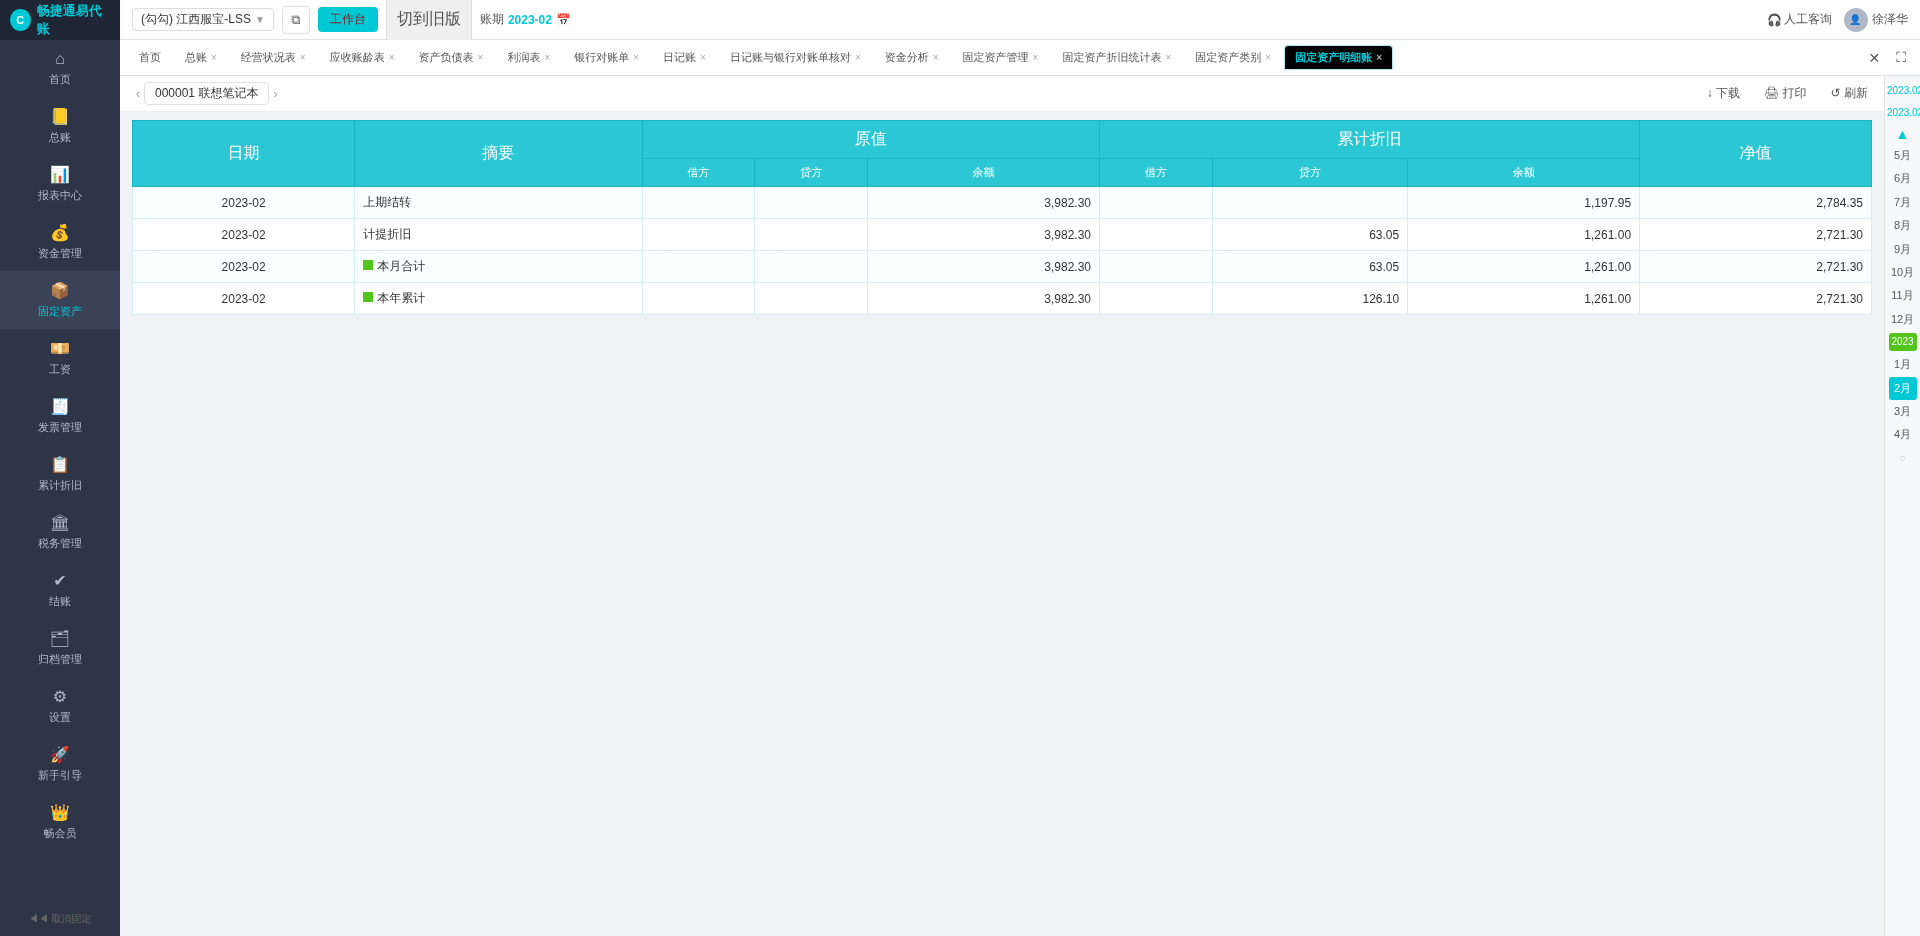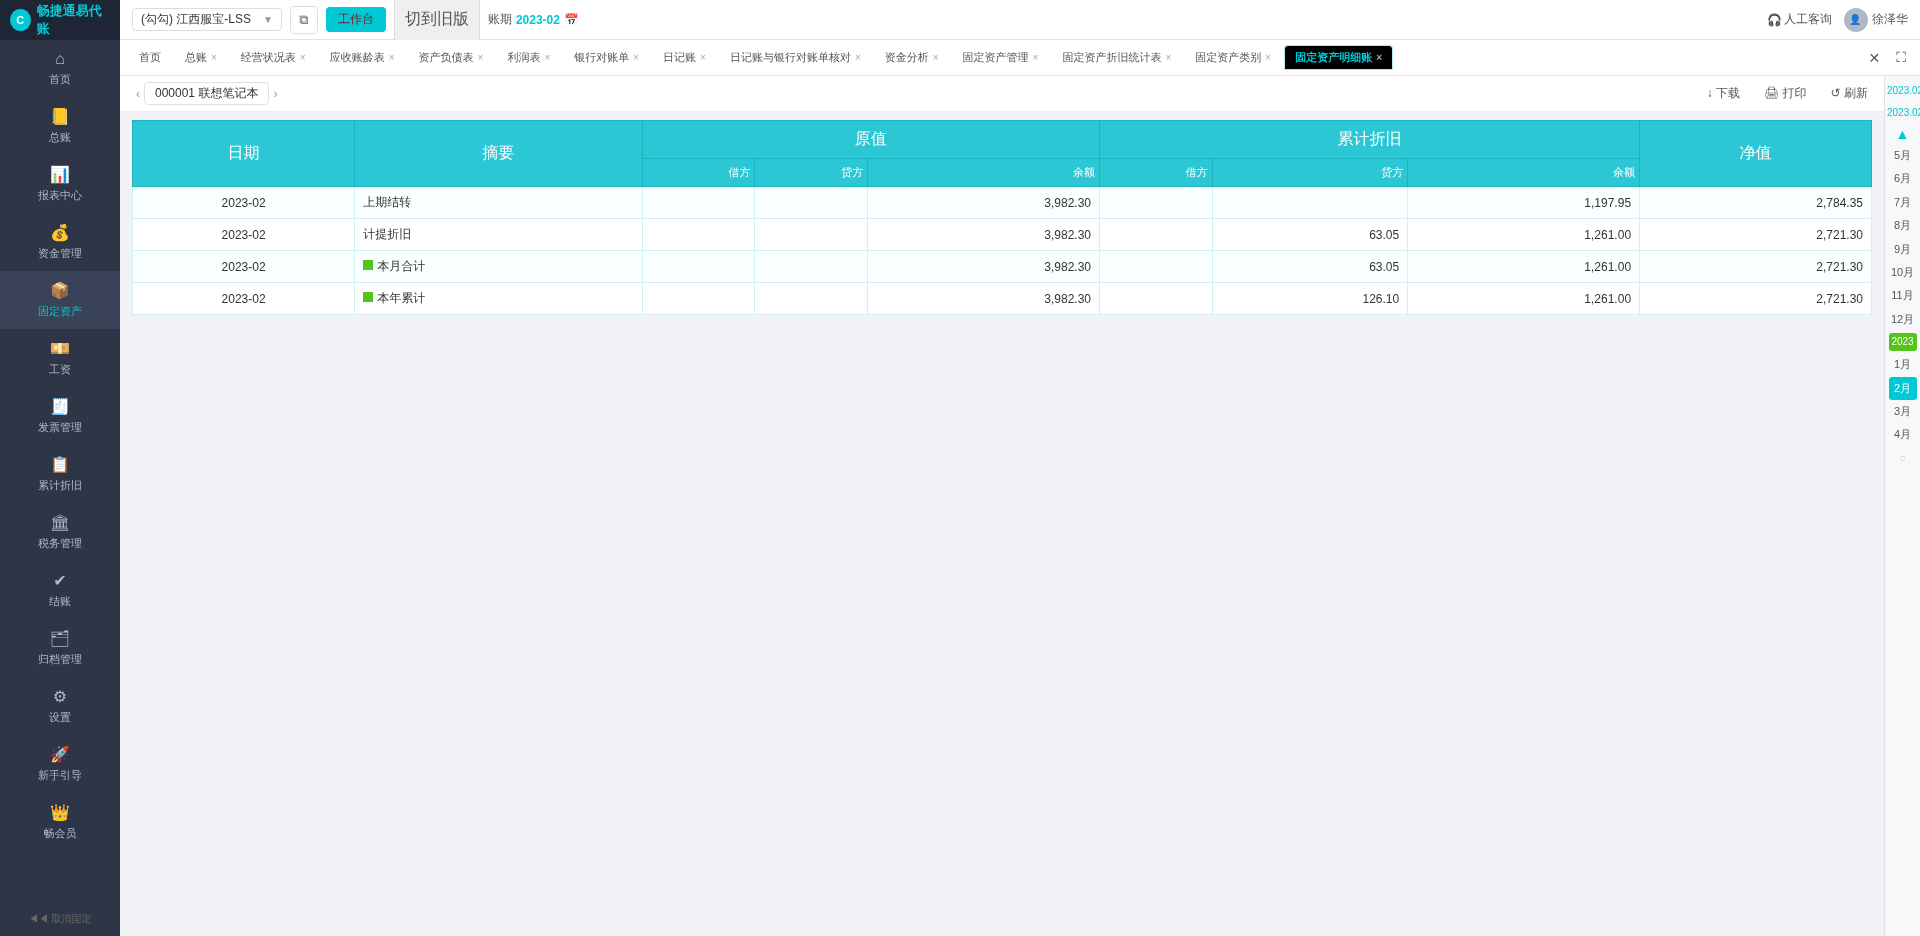--- a/index.html
+++ b/index.html
@@ -61,21 +61,21 @@
       height: 40px;
       background: #fff;
       display: flex;
       align-items: center;
       padding: 0 12px;
       gap: 8px;
       border-bottom: 1px solid #e0e0e0;
       box-shadow: 0 1px 3px rgba(0,0,0,0.08);
     }
     .topbar-company {
-      display: flex; align-items: center; gap: 12px;
+      display: flex; align-items: center; gap: 4px;
       color: #333; font-size: 12px; cursor: pointer;
       border: 1px solid #ddd; border-radius: 4px; padding: 2px 8px;
     }
     .topbar-company .arrow { color: #999; font-size: 10px; }
     .topbar-copy-btn {
       width: 28px; height: 28px;
       border: 1px solid #ddd; border-radius: 4px;
       display: flex; align-items: center; justify-content: center;
       cursor: pointer; color: #666; font-size: 13px;
     }
@@ -161,21 +161,21 @@
       color: white;
       text-align: center;
       padding: 8px 6px;
       font-size: 16px;
       font-weight: normal;
       border: 1px solid #1db3c0;
     }
     .header-row-2 th {
       background: #2cc7d4;
       color: white;
-      text-align: right;
+      text-align: center;
       padding: 6px 4px;
       font-size: 11px;
       font-weight: normal;
       border: 1px solid #1db3c0;
     }
     .data-row td {
       padding: 7px 8px;
       font-size: 12px;
       color: #333;
       border: 1px solid #d0f0f3;

